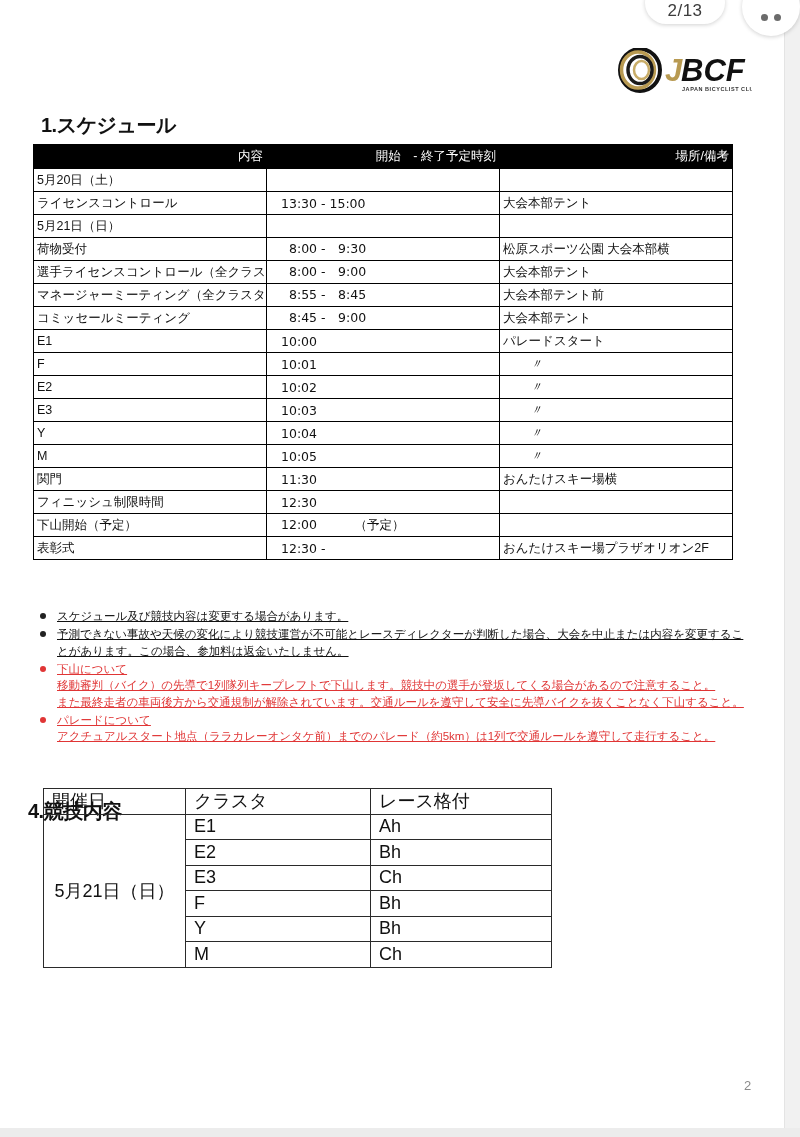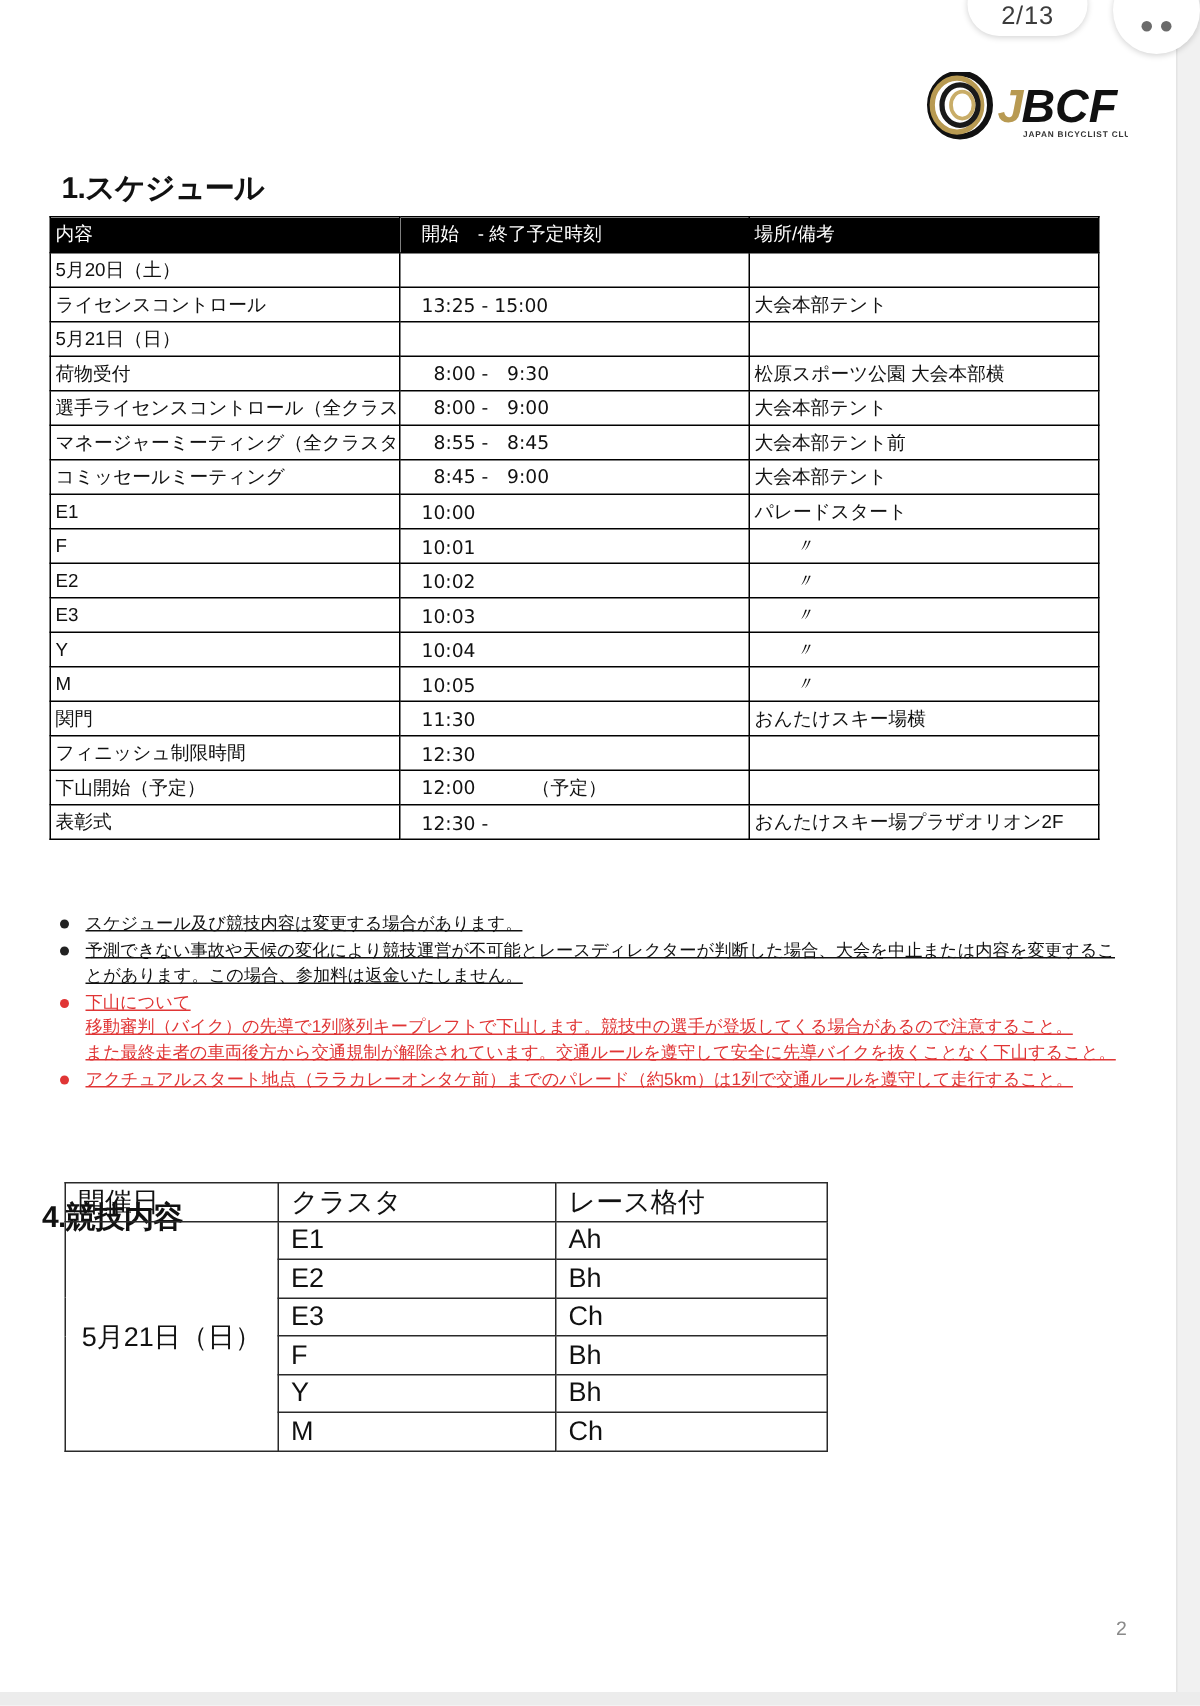--- a/index.html
+++ b/index.html
@@ -101,21 +101,21 @@
     border: 1px solid #000;
     height: 23px;
     padding: 0 3px;
     vertical-align: middle;
     white-space: nowrap;
     overflow: hidden;
   }
   #schedule-table thead th {
     background: #000;
     color: #fff;
-    text-align: left;
+    text-align: right;
     font-weight: normal;
     border-color: #000;
     height: 24px;
     margin-left: 43px;
   }
   #schedule-table thead th.th-time { padding-left: 14px; }
   #schedule-table td.c-name  { width: 267px; text-align: left; }
   #schedule-table td.c-time  { width: 168px; text-align: left; padding-left: 14px;
                                font-family: "DejaVu Sans", sans-serif; font-size: 12.5px; }
   #schedule-table td.c-place { width: 265px; text-align: left; }
@@ -226,21 +226,21 @@
         </tr>
       </thead>
       <tbody id="schedule-body">
           <tr>
             <td class="c-name">5月20日（土）</td>
             <td class="c-time"></td>
             <td class="c-place"></td>
           </tr>
           <tr>
             <td class="c-name">ライセンスコントロール</td>
-            <td class="c-time">13:25 - 15:00</td>
+            <td class="c-time">13:30 - 15:00</td>
             <td class="c-place">大会本部テント</td>
           </tr>
           <tr>
             <td class="c-name">5月21日（日）</td>
             <td class="c-time"></td>
             <td class="c-place"></td>
           </tr>
           <tr>
             <td class="c-name">荷物受付</td>
             <td class="c-time indent">8:00 -　9:30</td>
@@ -324,20 +324,21 @@
           <span class="note-sub">予測できない事故や天候の変化により競技運営が不可能とレースディレクターが判断した場合、大会を中止または内容を変更することがあります。この場合、参加料は返金いたしません。</span>
         </div>
         <div class="note-item red">
           <span class="bullet"></span>
           <span class="note-sub">下山について</span>
           <span class="note-sub">移動審判（バイク）の先導で1列隊列キープレフトで下山します。競技中の選手が登坂してくる場合があるので注意すること。</span>
           <span class="note-sub">また最終走者の車両後方から交通規制が解除されています。交通ルールを遵守して安全に先導バイクを抜くことなく下山すること。</span>
         </div>
         <div class="note-item red">
           <span class="bullet"></span>
+          <span class="note-sub">パレードについて</span>
           <span class="note-sub">アクチュアルスタート地点（ララカレーオンタケ前）までのパレード（約5km）は1列で交通ルールを遵守して走行すること。</span>
         </div>
       </div>
 
     <div class="section-heading" id="heading-event">4.競技内容</div>
 
     <table id="event-table">
       <thead>
         <tr>
           <th class="col-date">開催日</th>

